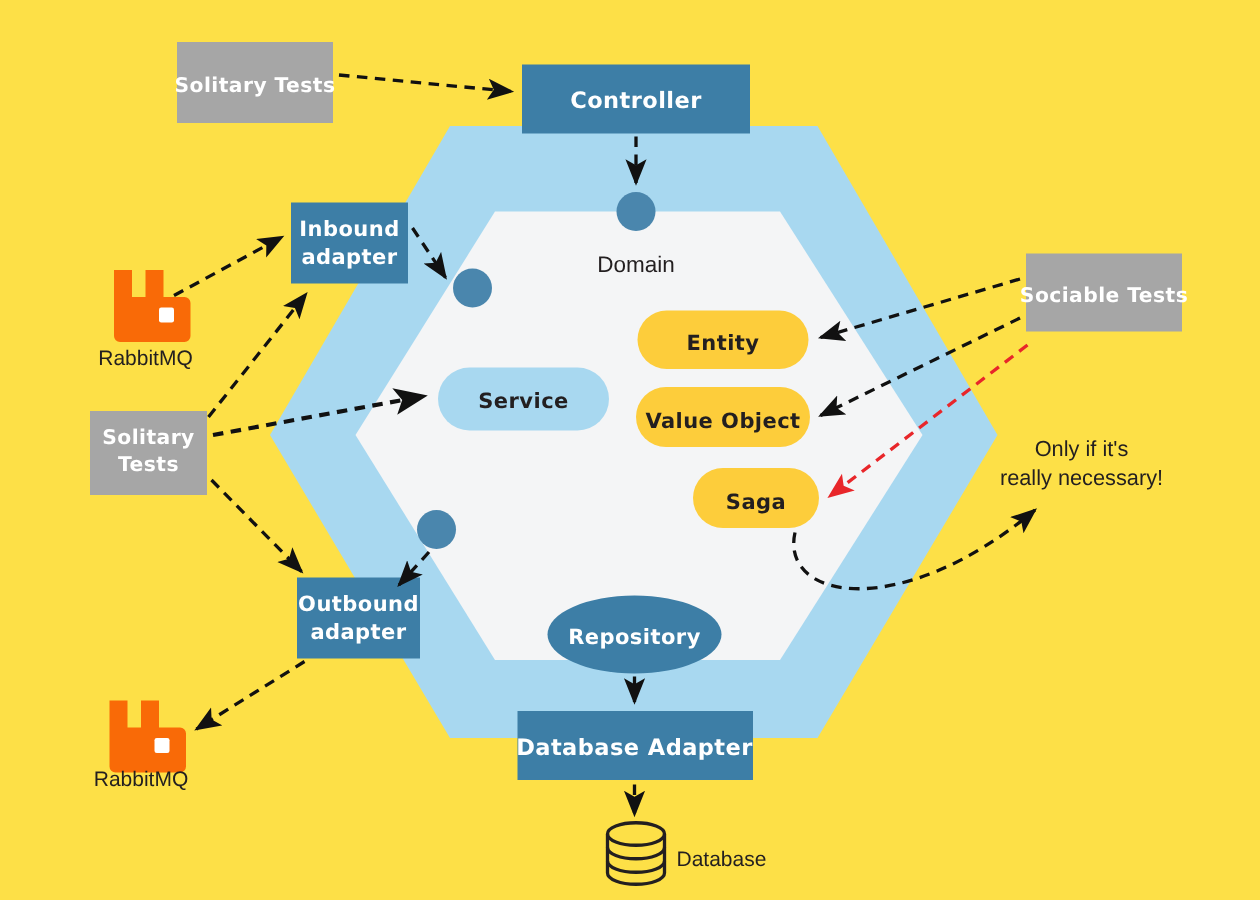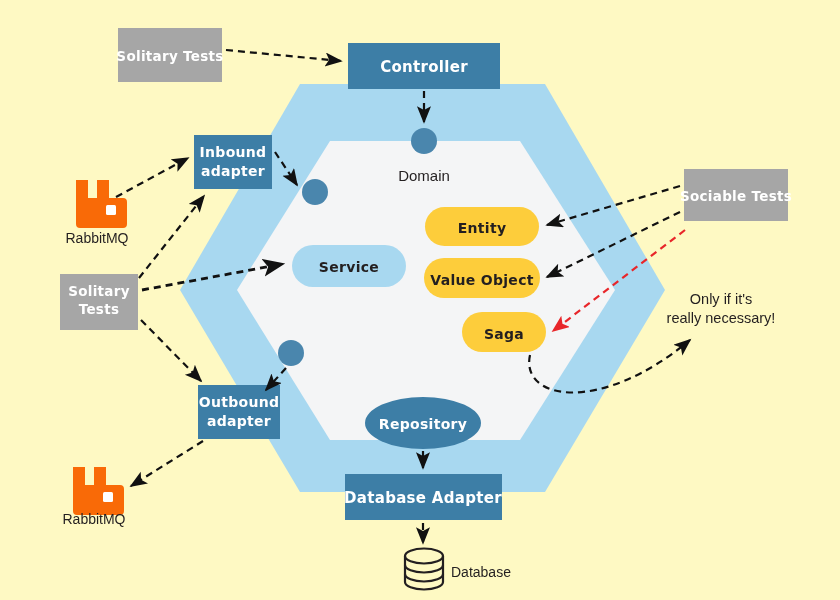--- a/index.html
+++ b/index.html
@@ -8,21 +8,21 @@
     padding: 0;
     background: #ffffff;
   }
   body {
     font-family: "Liberation Sans", sans-serif;
   }
   #canvas {
     position: relative;
     width: 840px;
     height: 600px;
-    background: #fef9c3;
+    background: #fde047;
     overflow: hidden;
   }
   #diagram-svg {
     position: absolute;
     left: 0;
     top: 0;
     width: 840px;
     height: 600px;
   }
   .node-label {

